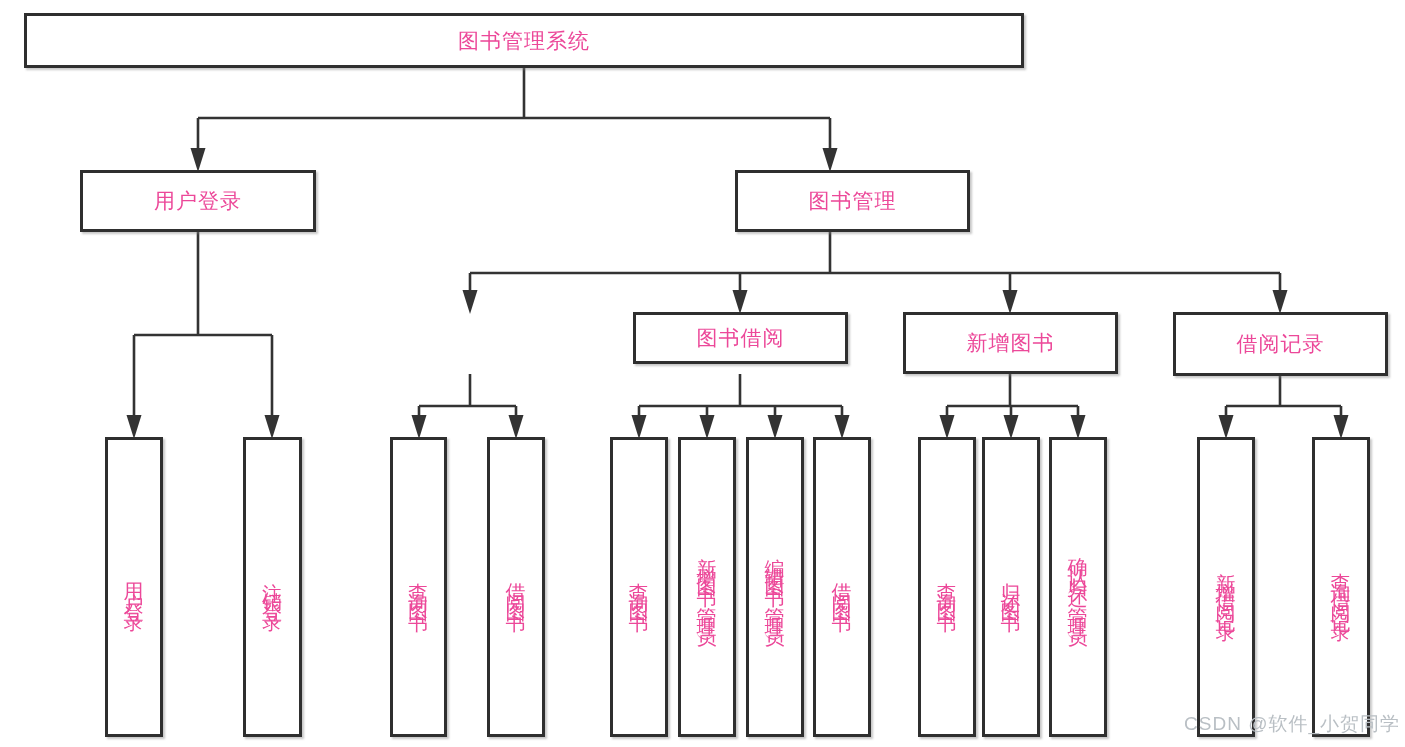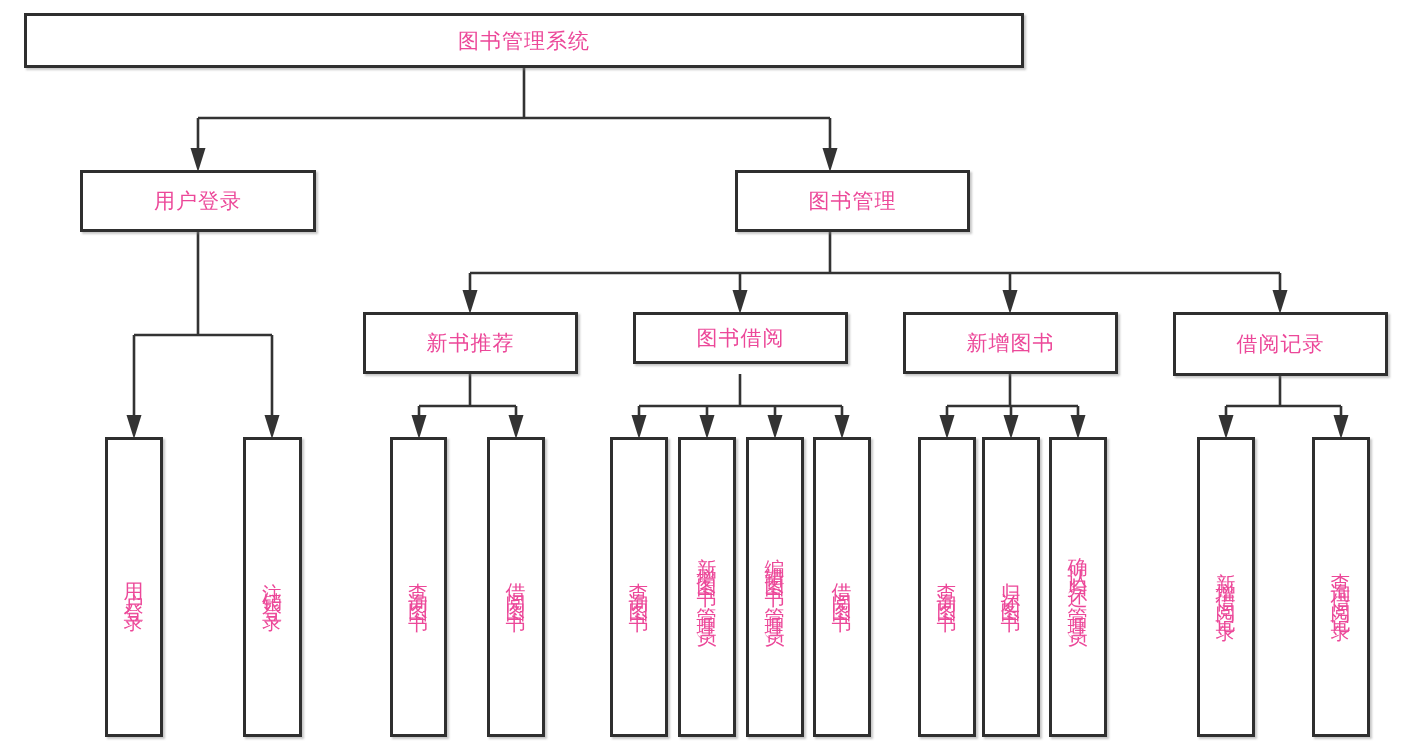--- a/index.html
+++ b/index.html
@@ -97,23 +97,20 @@
     <span>图书管理系统</span>
   </div>
 
   <div class="node h-node" style="left:80px;top:170px;width:236px;height:62px">
     <span>用户登录</span>
   </div>
   <div class="node h-node" style="left:735px;top:170px;width:235px;height:62px">
     <span>图书管理</span>
   </div>
 
-  <div class="node h-node" style="left:363px;top:312px;width:215px;height:62px">
-    <span>新书推荐</span>
-  </div>
   <div class="node h-node" style="left:633px;top:312px;width:215px;height:52px">
     <span>图书借阅</span>
   </div>
   <div class="node h-node" style="left:903px;top:312px;width:215px;height:62px">
     <span>新增图书</span>
   </div>
   <div class="node h-node" style="left:1173px;top:312px;width:215px;height:64px">
     <span>借阅记录</span>
   </div>
 
@@ -154,13 +151,14 @@
     <span class="vtext">确认归还（管理员）</span>
   </div>
 
   <div class="node v-node" style="left:1197px;top:437px;width:58px;height:300px">
     <span class="vtext">新增借阅记录</span>
   </div>
   <div class="node v-node" style="left:1312px;top:437px;width:58px;height:300px">
     <span class="vtext">查询借阅记录</span>
   </div>
 
+  <div id="watermark">CSDN @软件_小贺同学</div>
 </div>
 
 </body></html>

